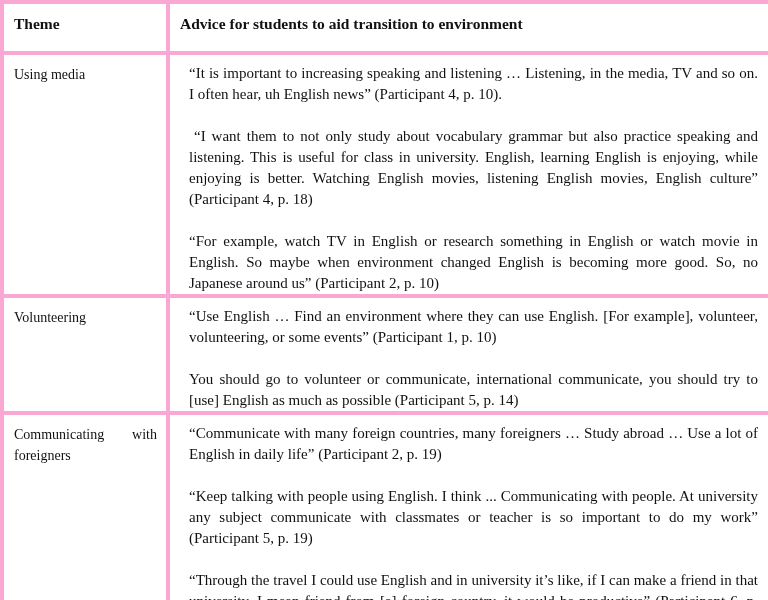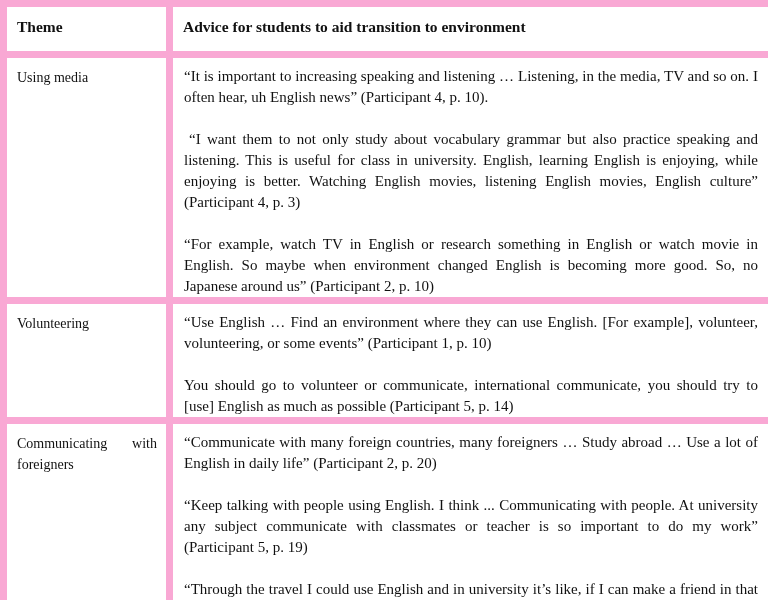--- a/index.html
+++ b/index.html
@@ -17,21 +17,21 @@
   }
   table.themes-table {
     width: 768px;
     height: 600px;
     border-collapse: collapse;
     table-layout: fixed;
     border: 3px solid #000000;
   }
   table.themes-table th,
   table.themes-table td {
-    border: 7px solid #f9a8d4;
+    border: 4px solid #f9a8d4;
     vertical-align: top;
     box-sizing: border-box;
   }
   col.theme-col  { width: 166px; }
   col.advice-col { width: 602px; }
 
   tr.header-row    { height: 51px; }
   tr.row-media     { height: 226px; }
   tr.row-volunteer { height: 92px; }
   tr.row-foreign   { height: auto; }
@@ -49,21 +49,21 @@
     padding: 9px 9px 0 10px;
     text-align: justify;
     text-justify: inter-word;
   }
   td.advice-cell {
     font-size: 15px;
     line-height: 21px;
     padding: 8px 10px 0 11px;
   }
   td.advice-cell p {
-    margin: 0 0 21px 0;
+    margin: 0 0 21px 8px;
     text-align: justify;
     text-justify: inter-word;
   }
   td.advice-cell p:last-child { margin-bottom: 0; }
   td.advice-cell p.indent { text-indent: 5px; }
 </style>
 </head>
 <body>
 
 <div class="page">
@@ -76,36 +76,36 @@
     <tbody>
         <tr class="header-row">
       <th>Theme</th>
       <th>Advice for students to aid transition to environment</th>
     </tr>
 
     <tr class="row-media">
       <td class="theme-cell">Using media</td>
       <td class="advice-cell">
         <p>“It is important to increasing speaking and listening … Listening, in the media, TV and so on. I often hear, uh English news” (Participant 4, p. 10).</p>
-        <p class="indent">“I want them to not only study about vocabulary grammar but also practice speaking and listening. This is useful for class in university. English, learning English is enjoying, while enjoying is better. Watching English movies, listening English movies, English culture” (Participant 4, p. 3)</p>
+        <p class="indent">“I want them to not only study about vocabulary grammar but also practice speaking and listening. This is useful for class in university. English, learning English is enjoying, while enjoying is better. Watching English movies, listening English movies, English culture” (Participant 4, p. 18)</p>
         <p>“For example, watch TV in English or research something in English or watch movie in English. So maybe when environment changed English is becoming more good. So, no Japanese around us” (Participant 2, p. 10)</p>
       </td>
     </tr>
 
     <tr class="row-volunteer">
       <td class="theme-cell">Volunteering</td>
       <td class="advice-cell">
         <p>“Use English … Find an environment where they can use English. [For example], volunteer, volunteering, or some events” (Participant 1, p. 10)</p>
         <p>You should go to volunteer or communicate, international communicate, you should try to [use] English as much as possible (Participant 5, p. 14)</p>
       </td>
     </tr>
 
     <tr class="row-foreign">
       <td class="theme-cell">Communicating with foreigners</td>
       <td class="advice-cell">
-        <p>“Communicate with many foreign countries, many foreigners … Study abroad … Use a lot of English in daily life” (Participant 2, p. 20)</p>
+        <p>“Communicate with many foreign countries, many foreigners … Study abroad … Use a lot of English in daily life” (Participant 2, p. 19)</p>
         <p>“Keep talking with people using English. I think ... Communicating with people. At university any subject communicate with classmates or teacher is so important to do my work” (Participant 5, p. 19)</p>
         <p>“Through the travel I could use English and in university it’s like, if I can make a friend in that university, I mean friend from [a] foreign country, it would be productive” (Participant 6, p. 16)</p>
       </td>
     </tr>
   </tbody>
     </table>
 </div>
 
 </body></html>

